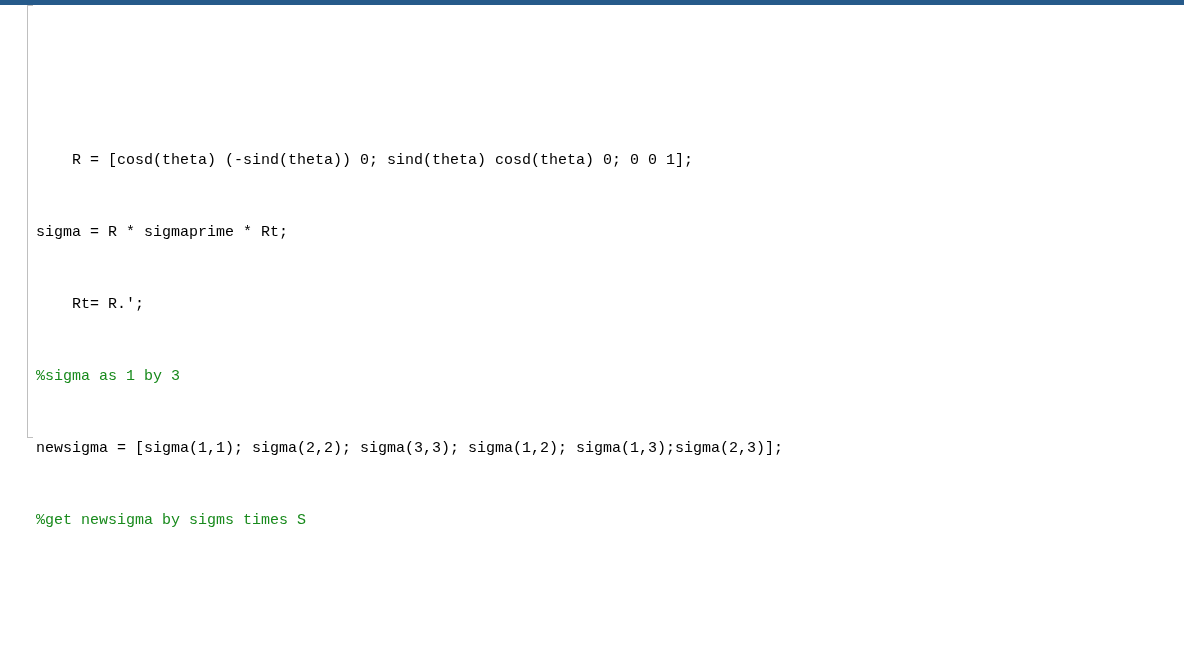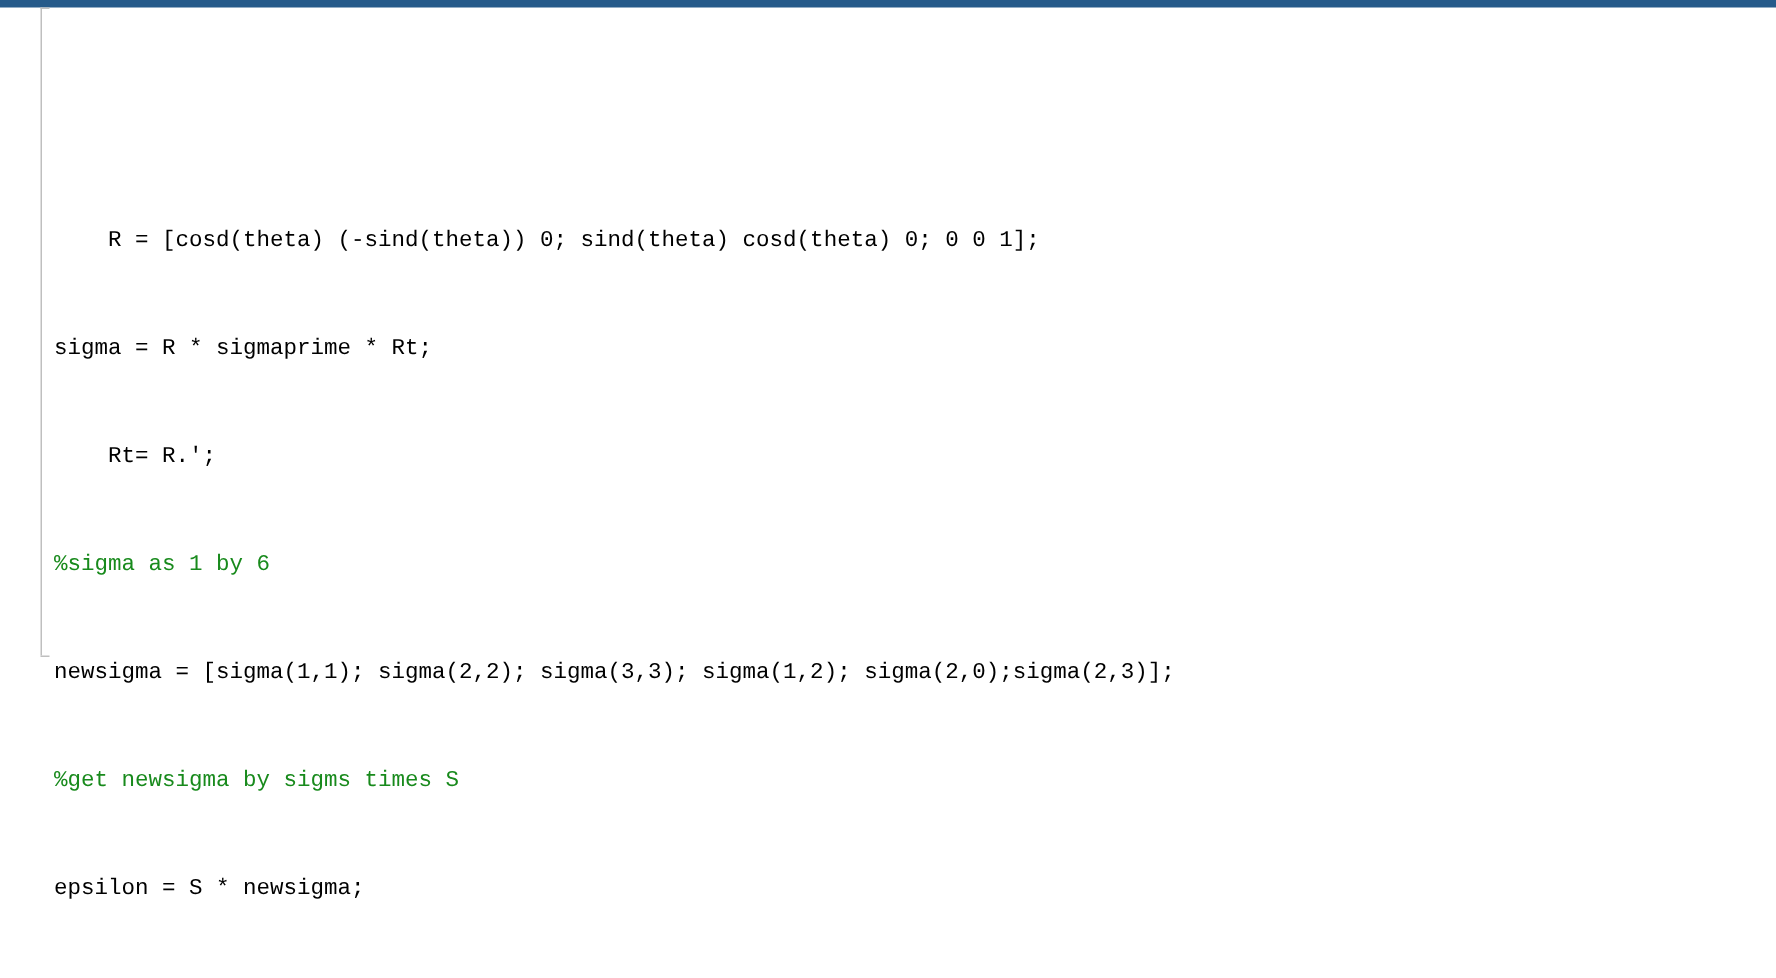--- a/index.html
+++ b/index.html
@@ -54,24 +54,23 @@
 <div class="top-bar"></div>
 
 <div class="editor">
   <div class="loop-border"></div>
   <div class="loop-top-tick"></div>
   <div class="loop-bot-tick"></div>
 
   <span class="line indent2"><span class="normal">    R = [cosd(theta) (-sind(theta)) 0; sind(theta) cosd(theta) 0; 0 0 1];</span></span>
   <span class="line indent2"><span class="normal">sigma = R * sigmaprime * Rt;</span></span>
   <span class="line indent2"><span class="normal">    Rt= R.';</span></span>
-  <span class="line indent2"><span class="comment">%sigma as 1 by 6</span></span>
-  <span class="line indent2"><span class="normal">newsigma = [sigma(1,1); sigma(2,2); sigma(3,3); sigma(1,2); sigma(2,0);sigma(2,3)];</span></span>
+  <span class="line indent2"><span class="comment">%sigma as 1 by 3</span></span>
+  <span class="line indent2"><span class="normal">newsigma = [sigma(1,1); sigma(2,2); sigma(3,3); sigma(1,2); sigma(1,3);sigma(2,3)];</span></span>
   <span class="line indent2"><span class="comment">%get newsigma by sigms times S</span></span>
-  <span class="line indent2"><span class="normal">epsilon = S * newsigma;</span></span>
   
   
   
   
   
   
   
   
   
   

